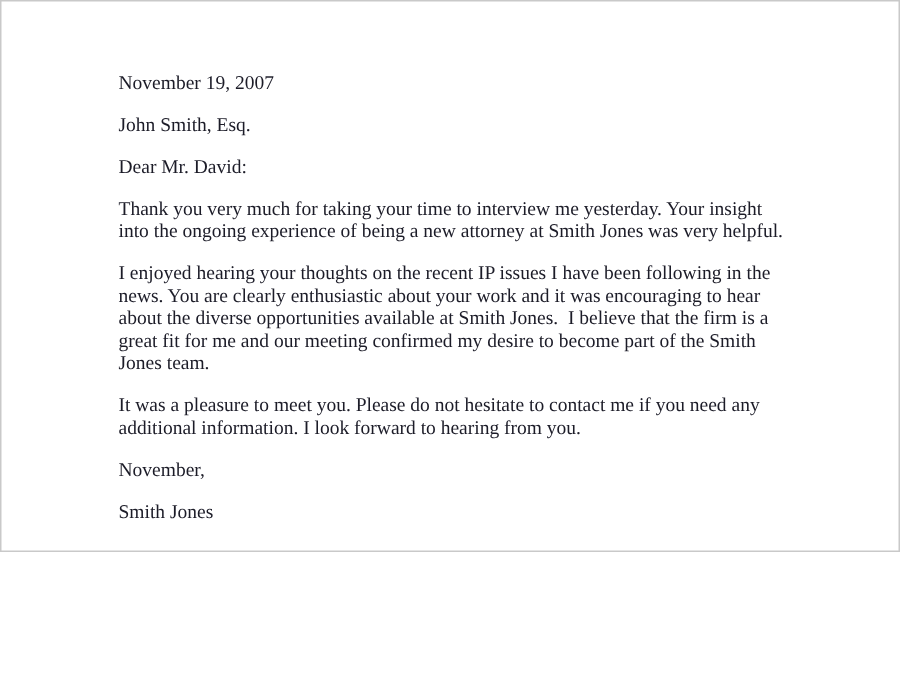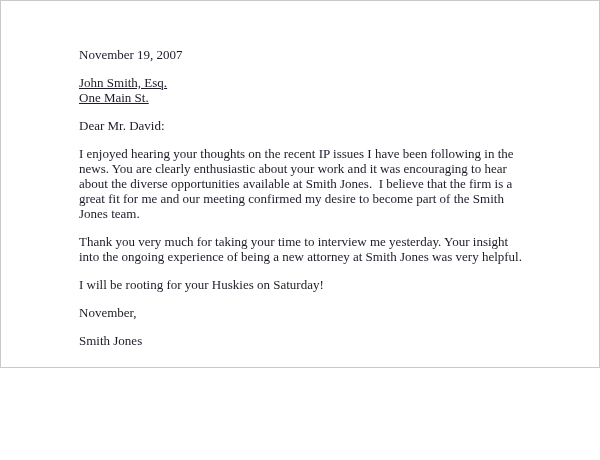--- a/index.html
+++ b/index.html
@@ -24,47 +24,45 @@
     width: 100%;
     height: 100%;
     padding: 46px 74px 0 78px;
   }
   .letter p {
     margin: 0 0 13px 0;
     padding: 0;
   }
   .address p {
     margin: 0;
-    text-decoration: underline;
   }
   .address {
     margin: 0 0 13px 0;
   }
   .date-line { margin-bottom: 13px; }
 </style>
 </head>
 <body>
 
 <div class="page">
   <div class="letter">
 
     <p class="date-line">November 19, 2007</p>
 
     <div class="address">
       <p>John Smith, Esq.</p>
-      <p>One Main St.</p>
     </div>
 
     <p>Dear Mr. David:</p>
 
+    <p>Thank you very much for taking your time to interview me yesterday. Your insight into the ongoing experience of being a new attorney at Smith Jones was very helpful.</p>
+
     <p>I enjoyed hearing your thoughts on the recent IP issues I have been following in the news. You are clearly enthusiastic about your work and it was encouraging to hear about the diverse opportunities available at Smith Jones.&nbsp; I believe that the firm is a great fit for me and our meeting confirmed my desire to become part of the Smith Jones team.</p>
 
-    <p>Thank you very much for taking your time to interview me yesterday. Your insight into the ongoing experience of being a new attorney at Smith Jones was very helpful.</p>
+    <p>It was a pleasure to meet you. Please do not hesitate to contact me if you need any additional information. I look forward to hearing from you.</p>
 
-
-    <p>I will be rooting for your Huskies on Saturday!</p>
 
     <p>November,</p>
 
     <p>Smith Jones</p>
 
   </div>
 </div>
 
 </body></html>

